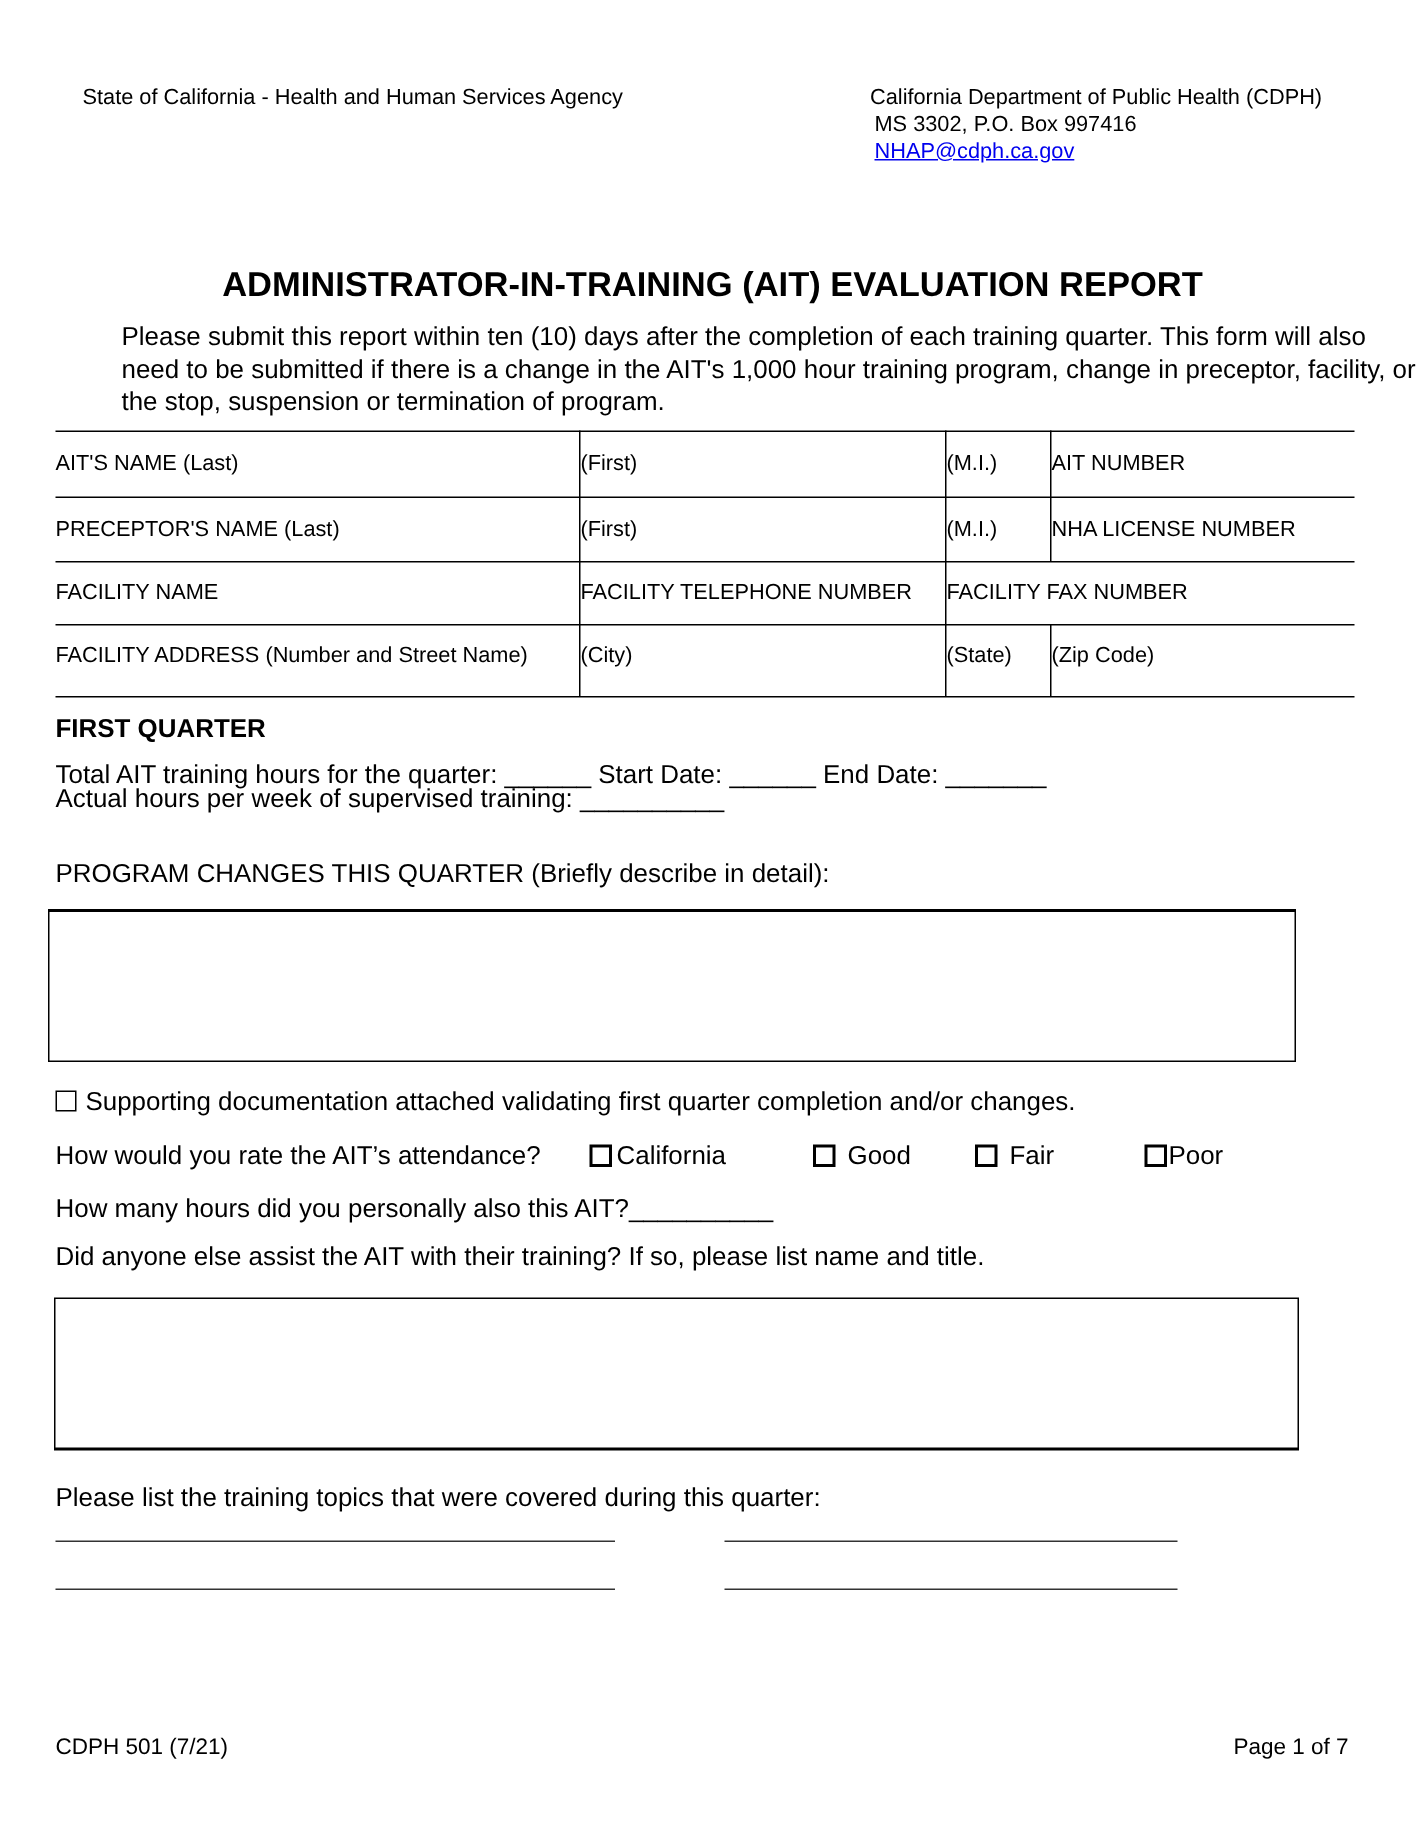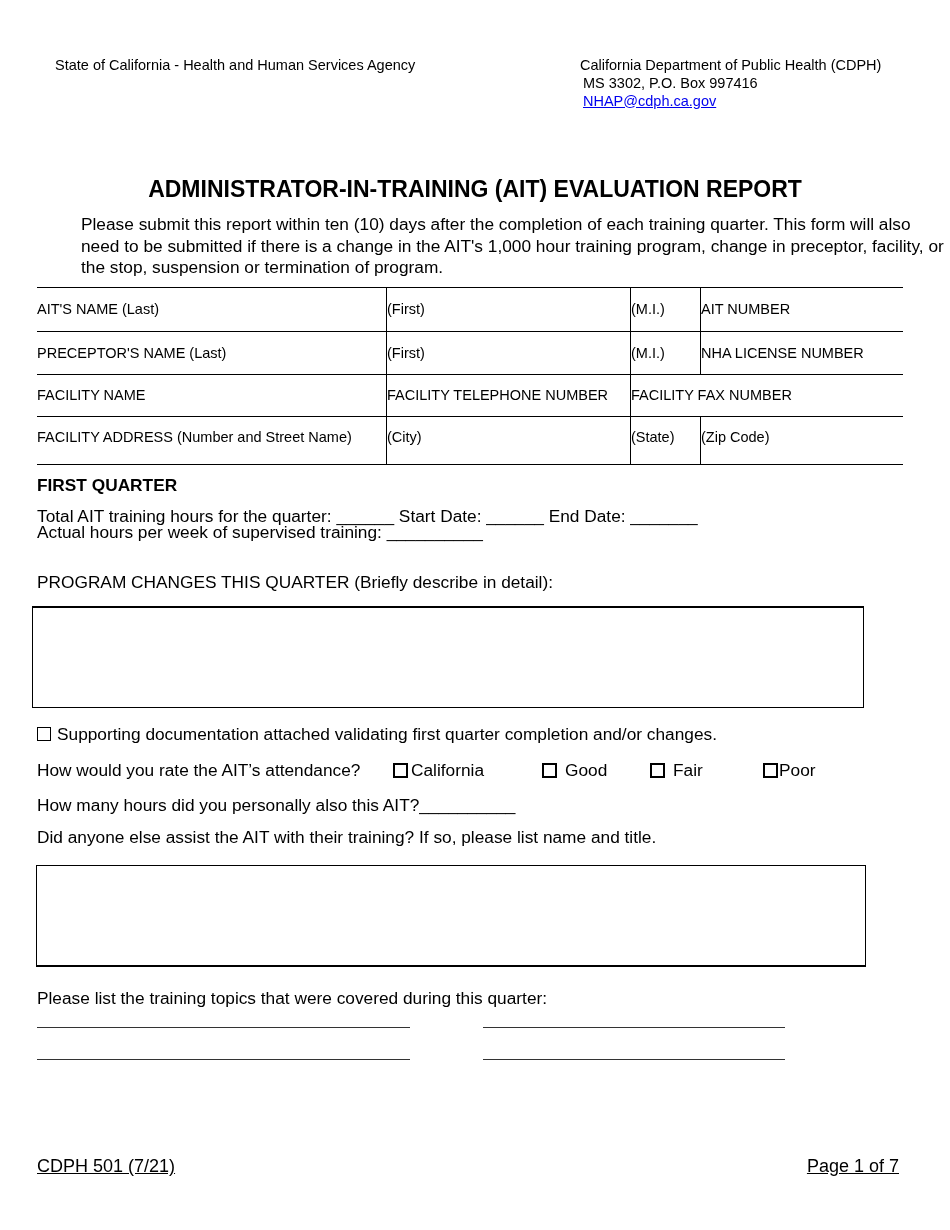--- a/index.html
+++ b/index.html
@@ -15,21 +15,21 @@
   .tbl { left:37px; top:287px; width:866px; height:177px; }
   .hline { position:absolute; left:0; width:866px; height:1px; background:#000; }
   .vline { position:absolute; width:1px; background:#000; }
   .cell-label { position:absolute; font-size:14.5px; white-space:nowrap;margin-top:12px; }
   .sec { font-size:17.3px; white-space:nowrap; }
   .bold { font-weight:bold; }
   .box { position:absolute; border:1px solid #000; box-sizing:border-box; }
   .cb { display:inline-block; width:15px; height:15px; border:2px solid #000; box-sizing:border-box; vertical-align:-2px; margin-right:3px; background:#fff; }
   .cb-thin { display:inline-block; width:14px; height:14px; border:1px solid #000; box-sizing:border-box; vertical-align:-1px; margin-right:6px; background:#fff; }
   .blank-line { position:absolute; height:1px; border-top:1.5px solid #333; }
-  .footer { font-size:18px;text-decoration:underline; }
+  .footer { font-size:15px; }
 </style>
 </head>
 <body>
 
 <div class="abs hdr-left">State of California - Health and Human Services Agency</div>
 <div class="abs hdr-right">
   <div>California Department of Public Health (CDPH)</div>
   <div class="ind">MS 3302, P.O. Box 997416</div>
   <div class="ind"><a href="#">NHAP@cdph.ca.gov</a></div>
 </div>

